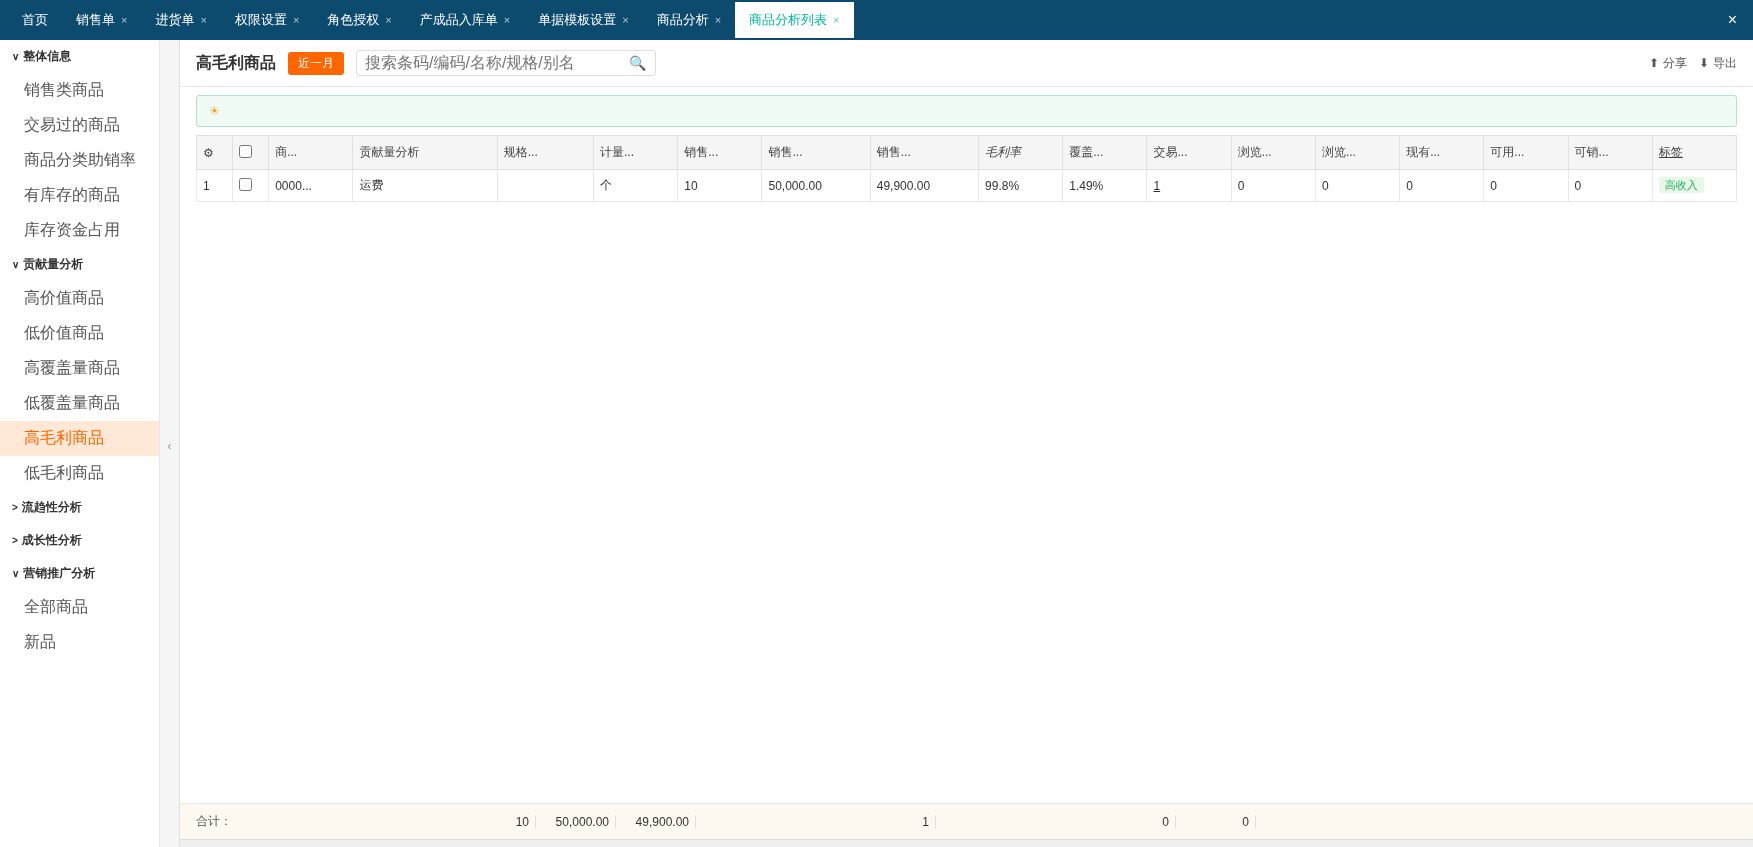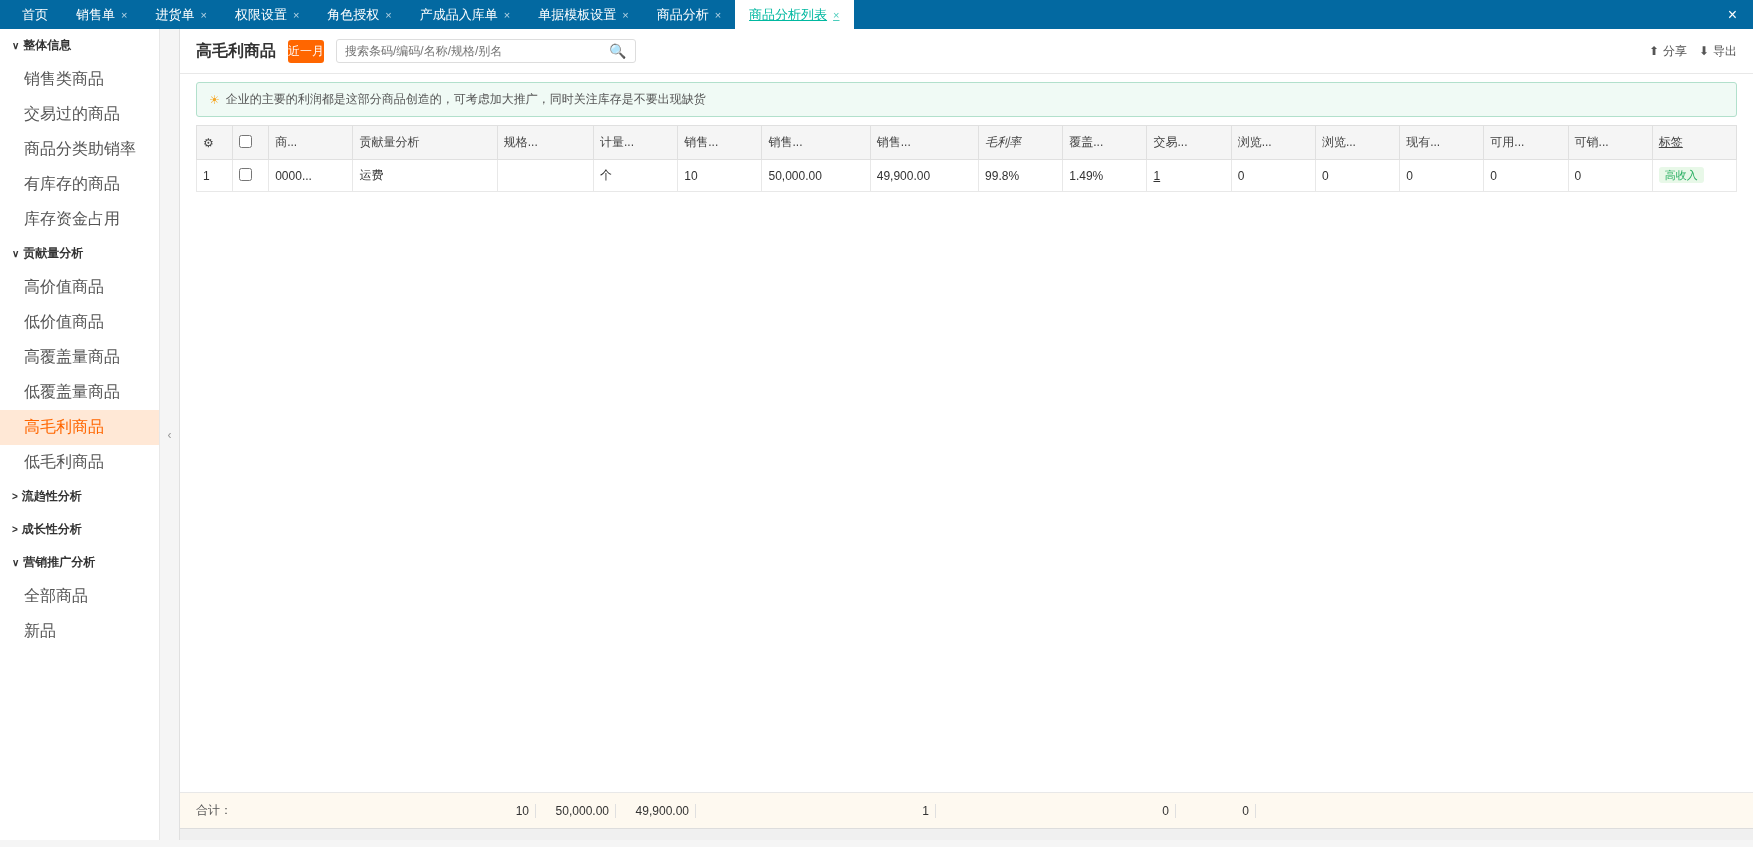--- a/index.html
+++ b/index.html
@@ -1,41 +1,40 @@
 <!DOCTYPE html>
 <html><head>
   <meta charset="utf-8">
   <style>
     * { margin: 0; padding: 0; box-sizing: border-box; }
     body { font-family: 'Microsoft YaHei', Arial, sans-serif; font-size: 12px; background: #f5f5f5; color: #333; overflow: hidden; width: 1753px; height: 847px; }
 
     
     .top-nav {
-      background: #0369a1;
-      height: 29px;
+      background: #0c4a6e;
+      height: 40px;
       display: flex;
       align-items: center;
       padding: 0 8px;
       gap: 0;
     }
     .nav-item {
       color: #fff;
       padding: 0 14px;
       height: 36px;
       display: flex;
       align-items: center;
       cursor: pointer;
       font-size: 13px;
       white-space: nowrap;
       gap: 4px;
     }
     .nav-item.active {
       background: #fff;
       color: #00b8a0;
-      text-decoration: underline;
     }
     .nav-item .close-icon {
       font-size: 11px;
       margin-left: 2px;
       opacity: 0.7;
     }
     .nav-close-btn {
       margin-left: auto;
       color: #fff;
       cursor: pointer;
@@ -102,37 +101,37 @@
     .content-title {
       font-size: 16px;
       font-weight: bold;
       color: #333;
     }
     .filter-btn {
       background: #ff6600;
       color: #fff;
       border: none;
       border-radius: 3px;
-      padding: 3px 0;
+      padding: 3px 10px;
       cursor: pointer;
       font-size: 12px;
     }
     .search-box {
       display: flex;
       align-items: center;
       border: 1px solid #ddd;
       border-radius: 3px;
       padding: 3px 8px;
       flex: 1;
       max-width: 300px;
     }
     .search-box input {
       border: none;
       outline: none;
-      font-size: 12px;
+      font-size: 16px;
       color: #ec4899;
       background: transparent;
       width: 100%;
     }
     .search-icon {
       color: #999;
       font-size: 14px;
     }
     .header-actions {
       margin-left: auto;
@@ -325,21 +324,20 @@
         </div>
         <div class="action-btn">
           <span>⬇</span>
           <span>导出</span>
         </div>
       </div>
     </div>
 
     <div class="info-banner">
       <span class="info-icon">☀</span>
-      <span>企业的主要的利润都是这部分商品创造的，可考虑加大推广，同时关注库存是不要出现缺货</span>
     </div>
 
     <div class="table-container">
       <table>
         <thead id="table-head">
             <tr>
               <th style="min-width: 30px;">⚙</th>
               <th style="min-width: 30px;"><input type="checkbox" style=""></th>
               <th style="min-width: 70px;">商...</th>
               <th style="min-width: 120px;">贡献量分析</th>

